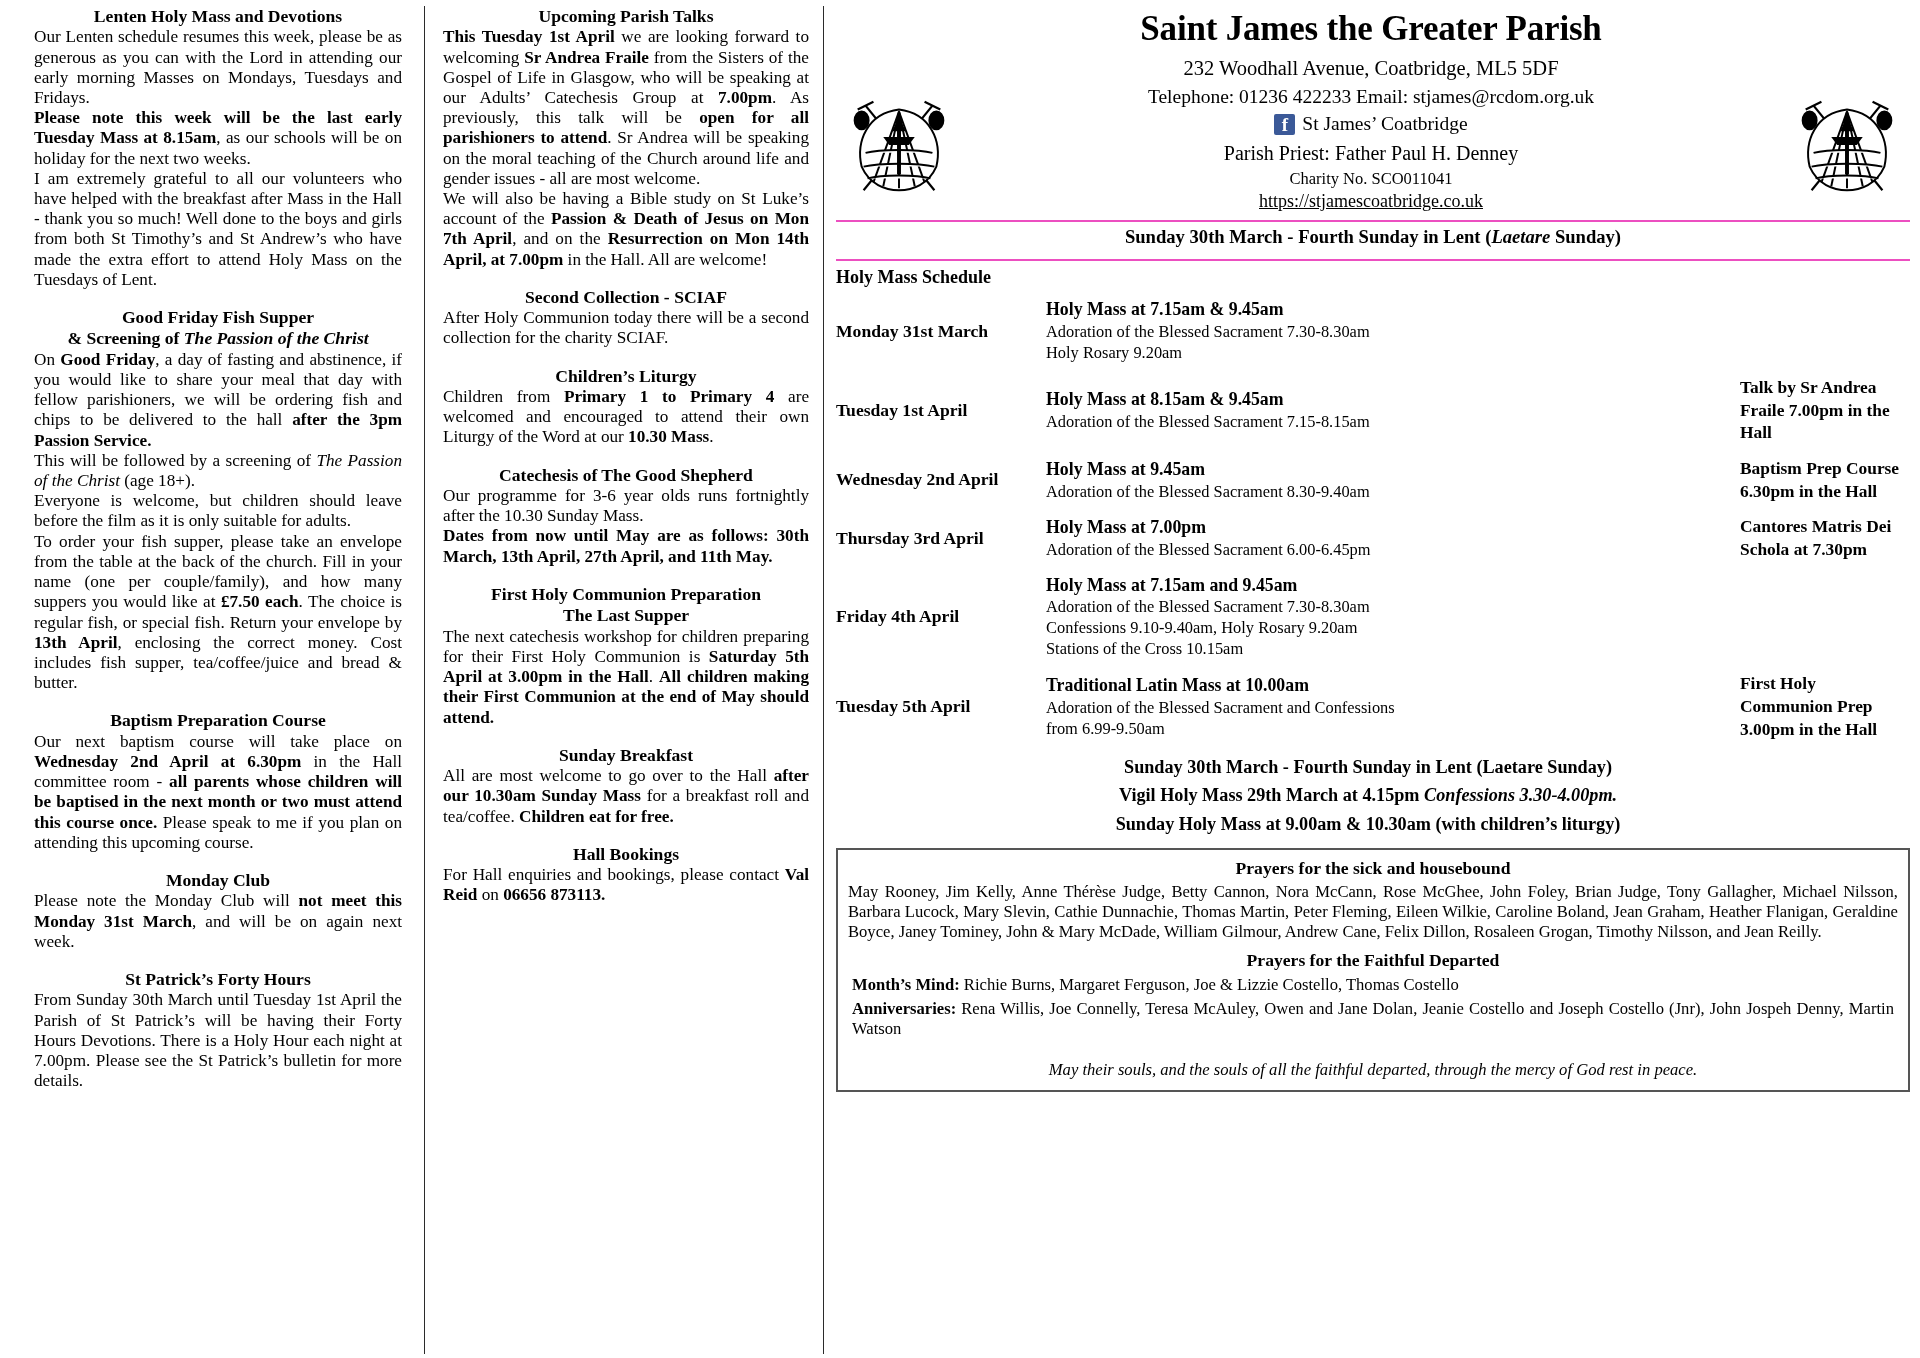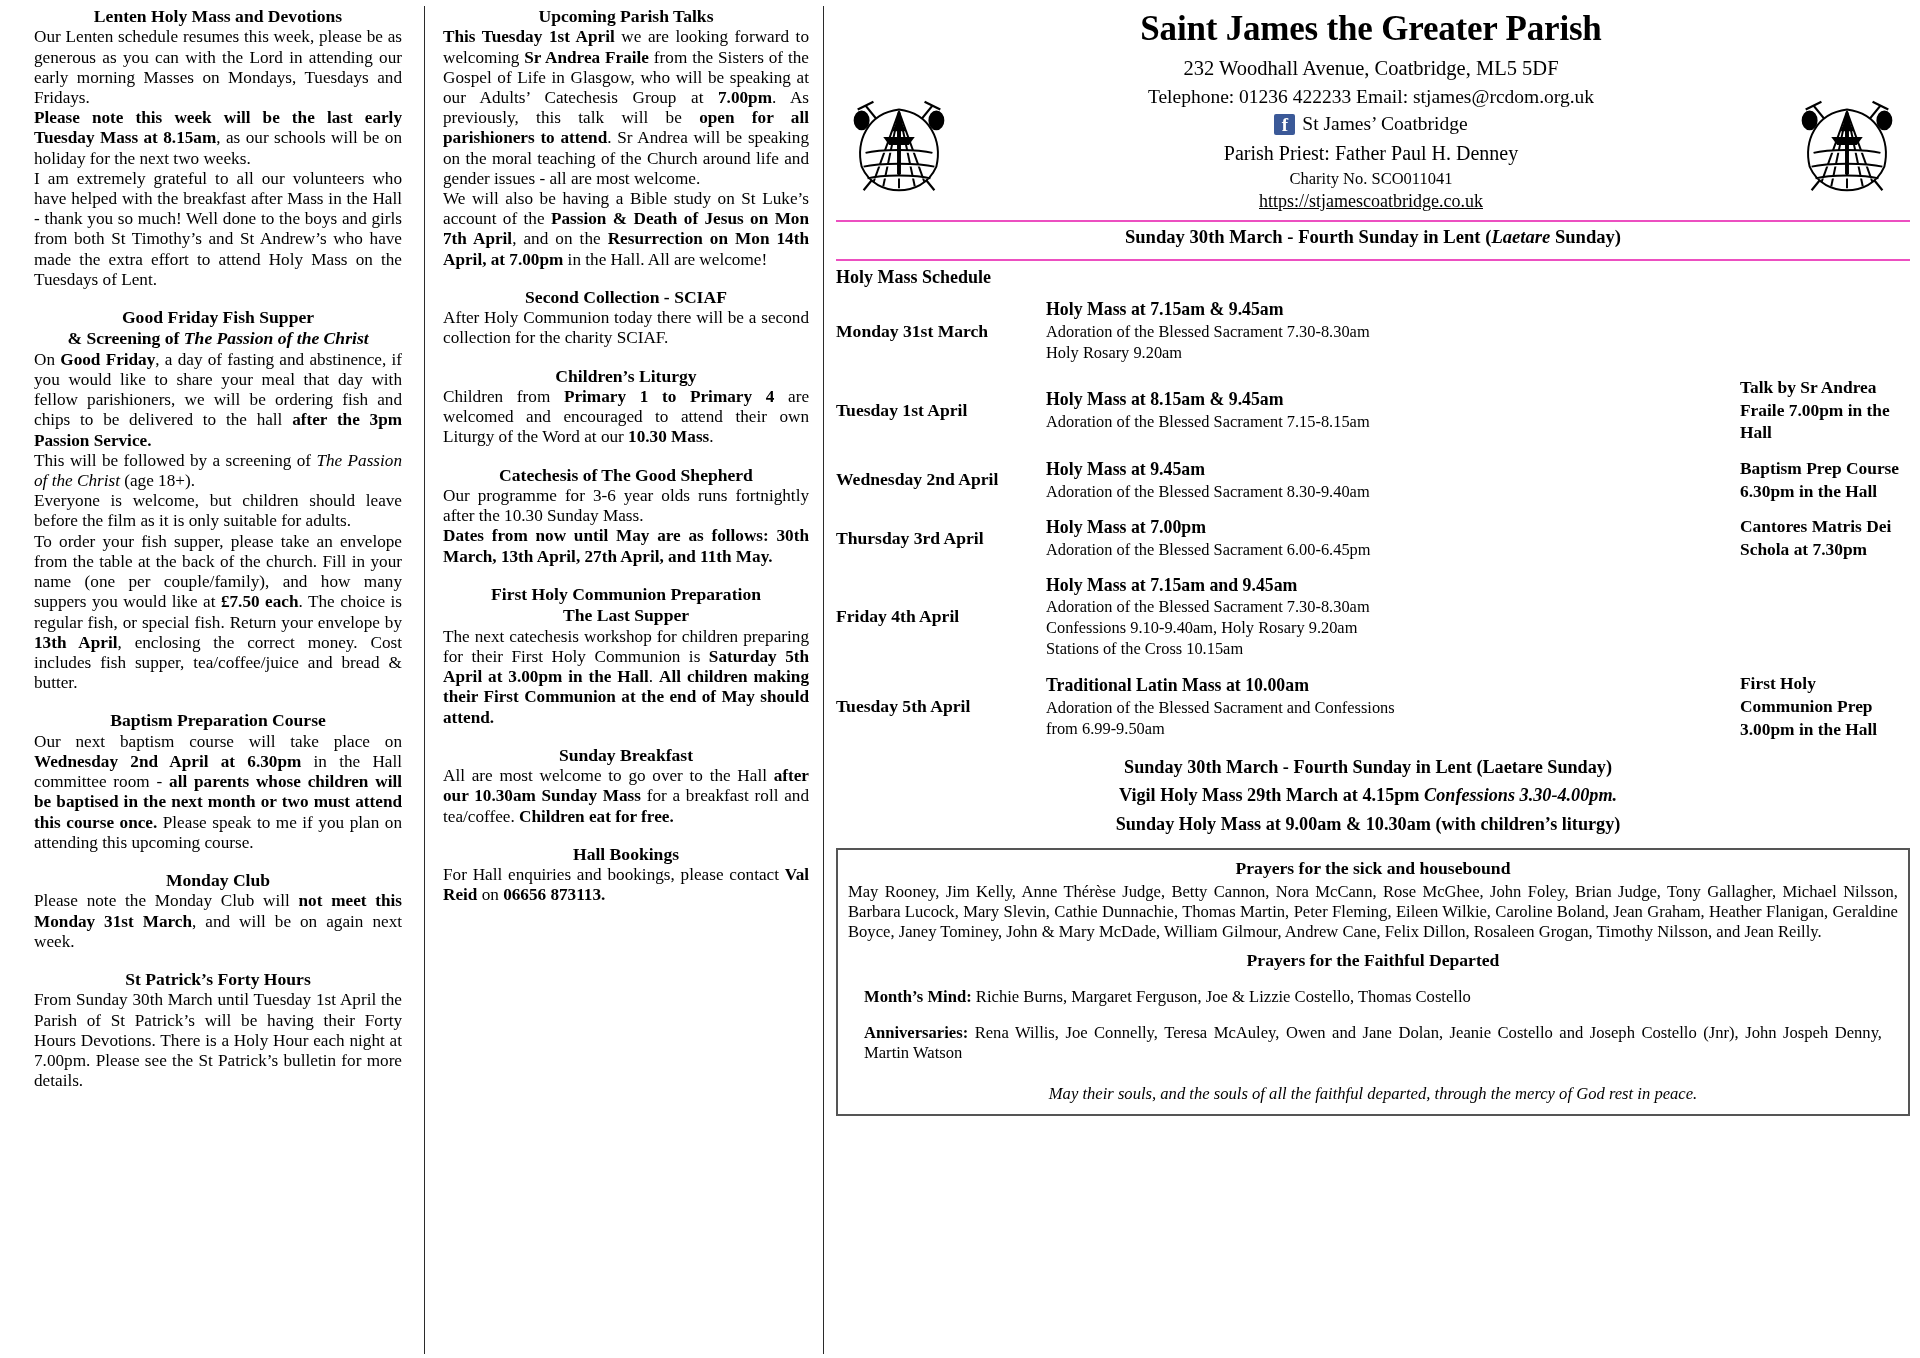--- a/index.html
+++ b/index.html
@@ -213,21 +213,21 @@
     text-align: justify;
   }
   .pray-title {
     text-align: center;
     font-weight: bold;
     font-size: 17.6px;
     margin: 2px 0 3px 0;
   }
   .pray-title.second { margin-top: 8px; }
   .pray-body { margin: 0; }
-  .pray-line { margin: 16px; }
+  .pray-line { margin: 4px; }
   .closing {
     text-align: center;
     font-style: italic;
     font-size: 16.6px;
     margin-top: 22px;
   }
 </style>
 </head>
 <body>
 

